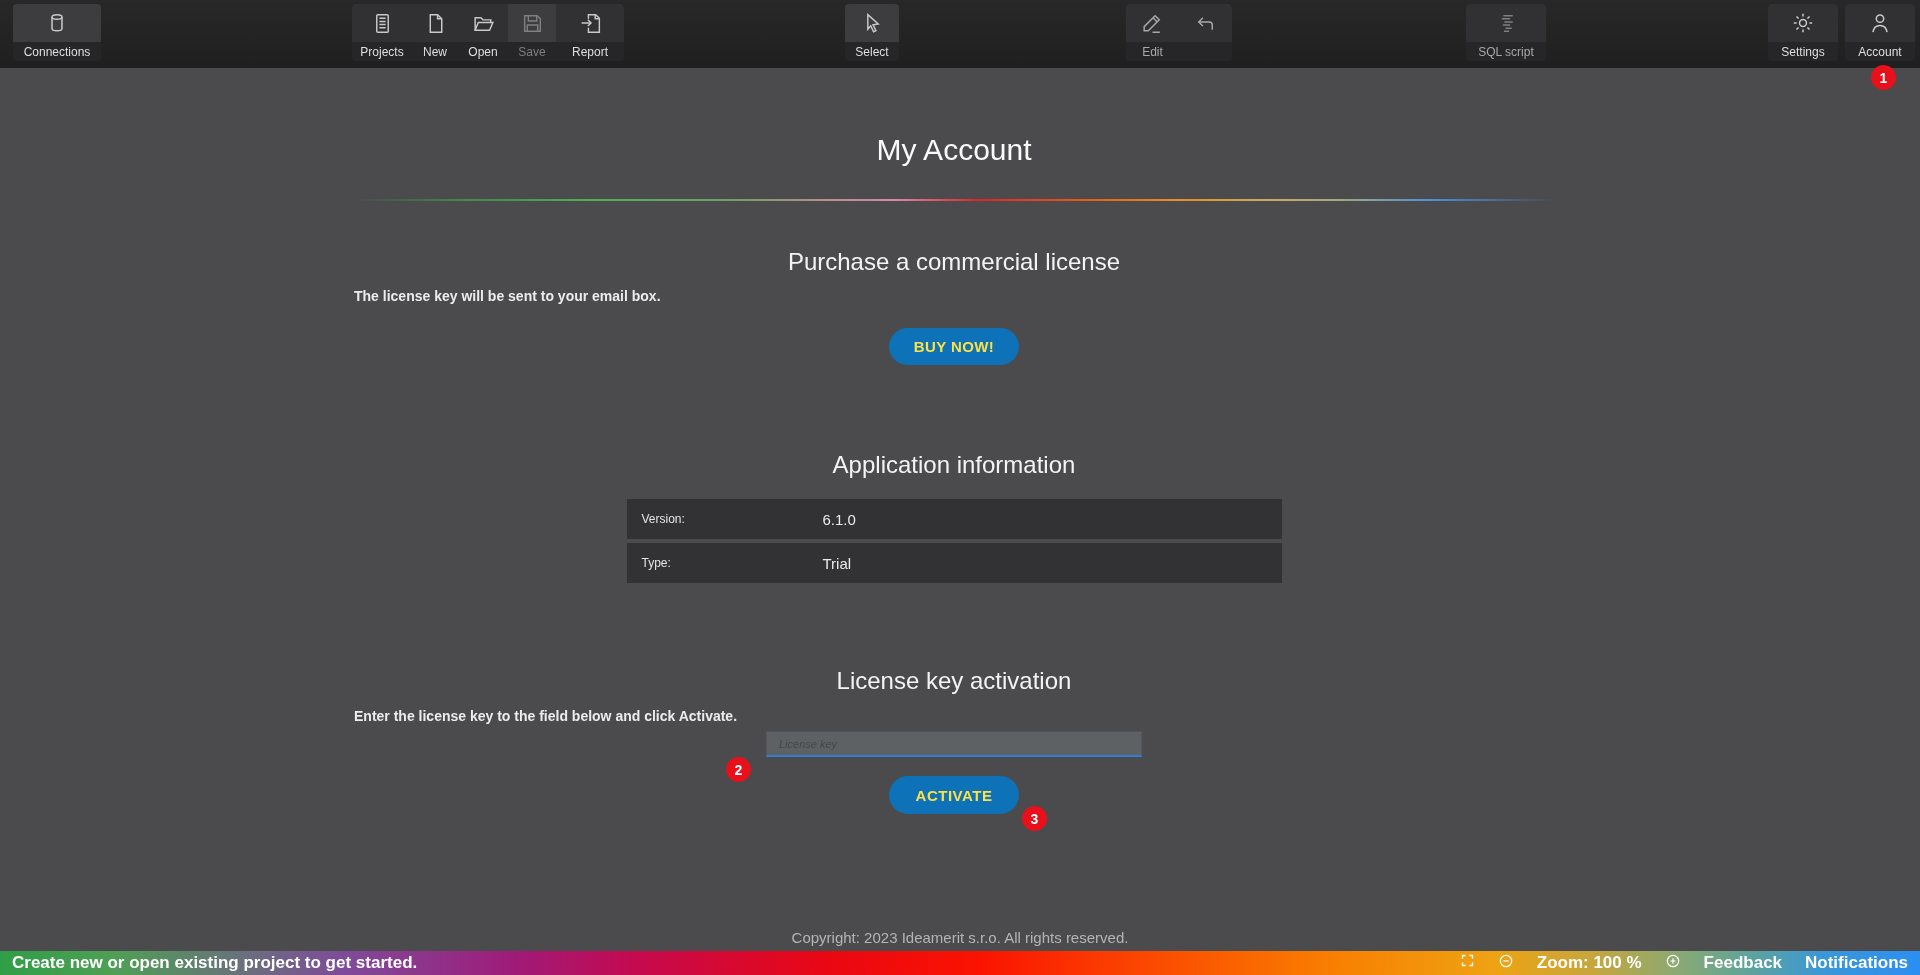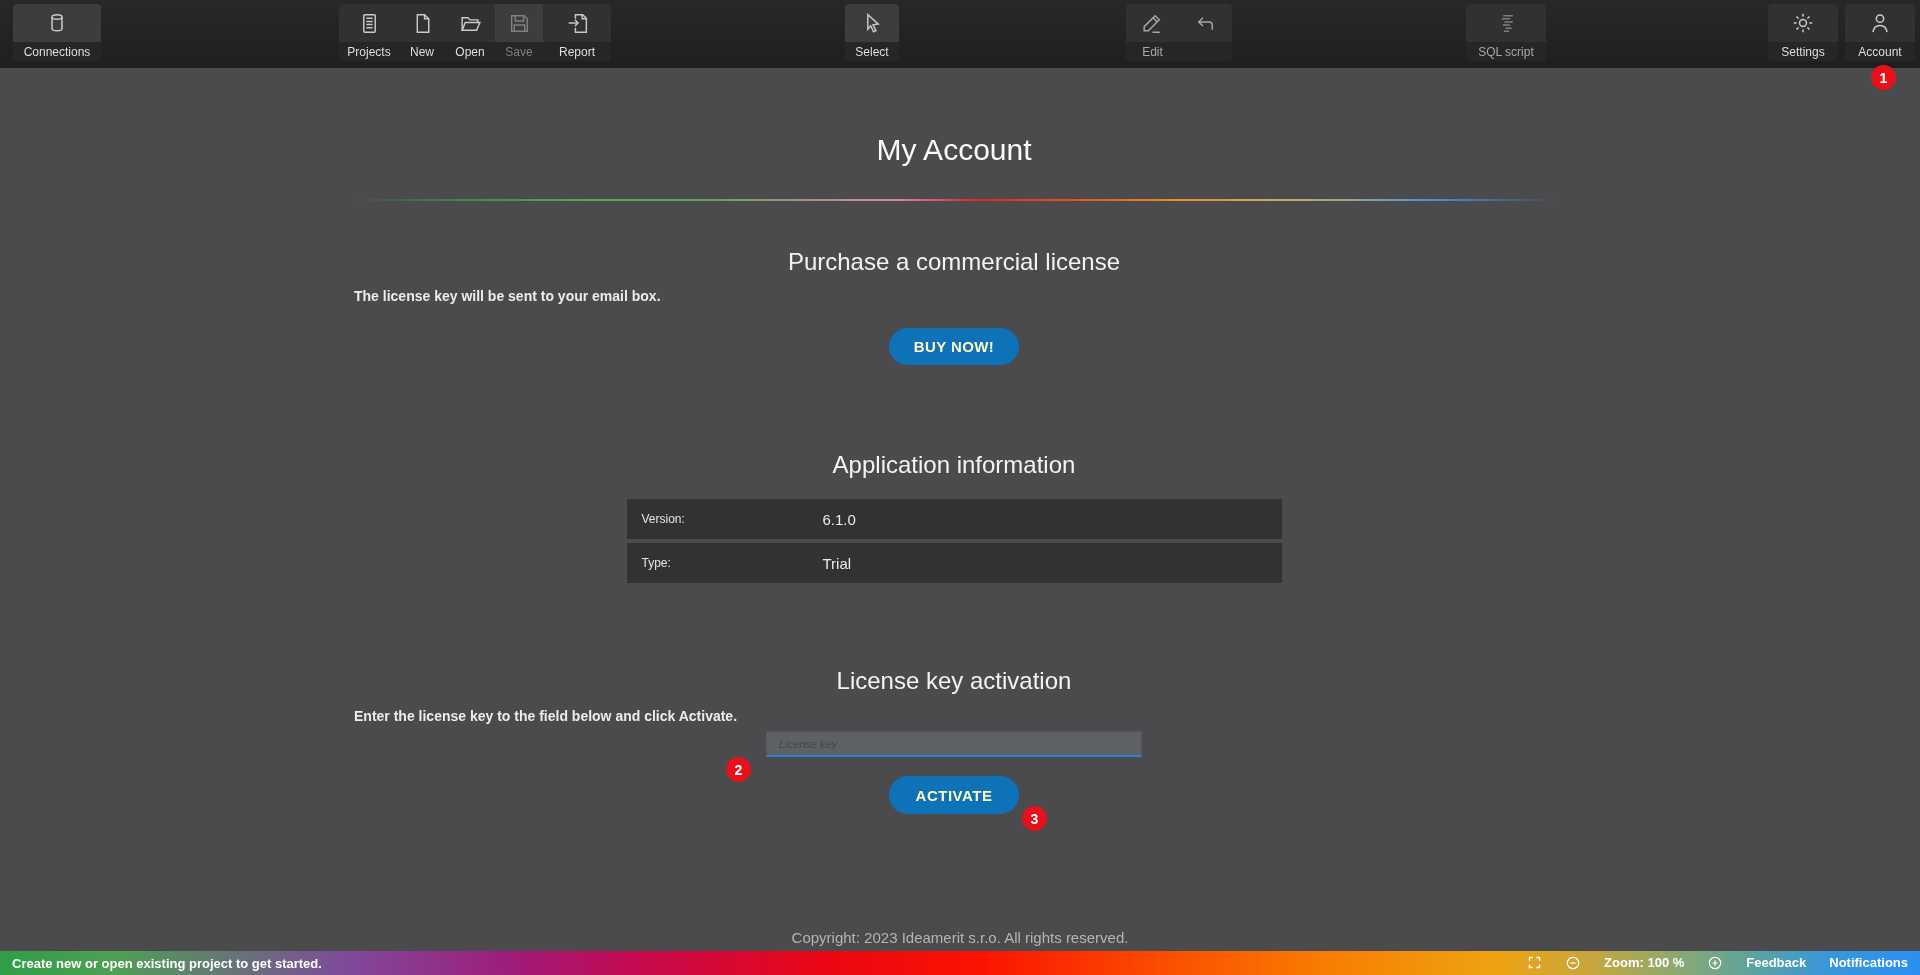--- a/index.html
+++ b/index.html
@@ -44,21 +44,21 @@
       #ccaa60 76%, #a3aa80 82%, #4a8fd8 90%, rgba(75,75,77,0) 100%);
   }
   .h2 { text-align:center; font-size:24px; color:#f3f3f3; font-weight:400; }
   .sub { font-size:14px; color:#ececec; font-weight:bold; }
 
   .sec-purchase .h2 { margin-top:47px; }
   .sec-purchase .sub { margin-top:12px; }
 
   .btn-blue {
     display:flex; align-items:center; justify-content:center;
-    background:#0d72b8; color:#fef9c3; border:none; cursor:pointer;
+    background:#0d72b8; color:#fde047; border:none; cursor:pointer;
     border-radius:19px; font-family:inherit;
     font-size:15px; font-weight:600; letter-spacing:.4px;
   }
   .buy-wrap { display:flex; justify-content:center; margin-top:24px; }
   .buy-btn { height:37px; padding:0 25px; }
 
   .sec-appinfo .h2 { margin-top:86px; }
   .app-table { width:655px; margin:20px auto 0 auto; }
   .app-row {
     height:40px; margin-bottom:4px; background:#323234;
@@ -81,21 +81,21 @@
   .activate-wrap { display:flex; justify-content:center; margin-top:19px; }
   .activate-btn { height:38px; padding:0 27px; letter-spacing:.5px; }
 
   .copyright { position:absolute; left:0; top:929px; width:1920px; text-align:center;
     font-size:15px; color:#b4b4b4; }
 
   
   .statusbar {
     position:absolute; left:0; bottom:0; width:1920px; height:24px;
     display:flex; align-items:center; color:#ffffff;
-    font-size:13px; font-weight:600;
+    font-size:17px; font-weight:600;
     background:linear-gradient(90deg,
       #2f9e47 0%, #4f9f55 6%, #7f4a9b 18%, #a01a77 27%, #c40a50 33%,
       #e90713 43%, #fb1300 51%, #fb4a00 60%, #f97d00 69%, #eea313 78%,
       #c6a63e 83%, #8fa96e 87%, #5fa49a 91%, #3a97d8 95%, #2b8ff2 100%);
   }
   .sb-msg { margin-left:12px; }
   .sb-right { margin-left:auto; display:flex; align-items:flex-start; gap:23px; margin-right:12px; }
   .sb-ico { display:flex; align-items:center; }
   .sb-ico svg { display:block; }
 </style>
@@ -111,21 +111,21 @@
         <ellipse cx="12" cy="6.5" rx="4.6" ry="2.1"></ellipse>
         <path d="M7.4 6.5v10.6c0 1.2 2.1 2.1 4.6 2.1s4.6-.9 4.6-2.1V6.5"></path>
       </svg>
     </div>
       </div>
     <div class="tb-labels">
         <div class="tb-lab" style="width:88px;">Connections</div>
       </div>
   </div>
 
-  <div class="tb" style="left:339px; width:272px;">
+  <div class="tb" style="left:352px; width:272px;">
     <div class="tb-icons">
       <div class="tb-cell" style="width:60px;">
         <svg width="25" height="25" viewBox="0 0 24 24" fill="none" stroke="currentColor" stroke-width="1.4">
           <rect x="6.5" y="3.5" width="11" height="17" rx="1"></rect>
           <path d="M9 7h6M9 10h6M9 13h6M9 16h6"></path>
         </svg>
       </div>
       <div class="tb-cell" style="width:46px;">
         <svg width="25" height="25" viewBox="0 0 24 24" fill="none" stroke="currentColor" stroke-width="1.4">
           <path d="M7 3.5h7l4 4v13H7z"></path>

